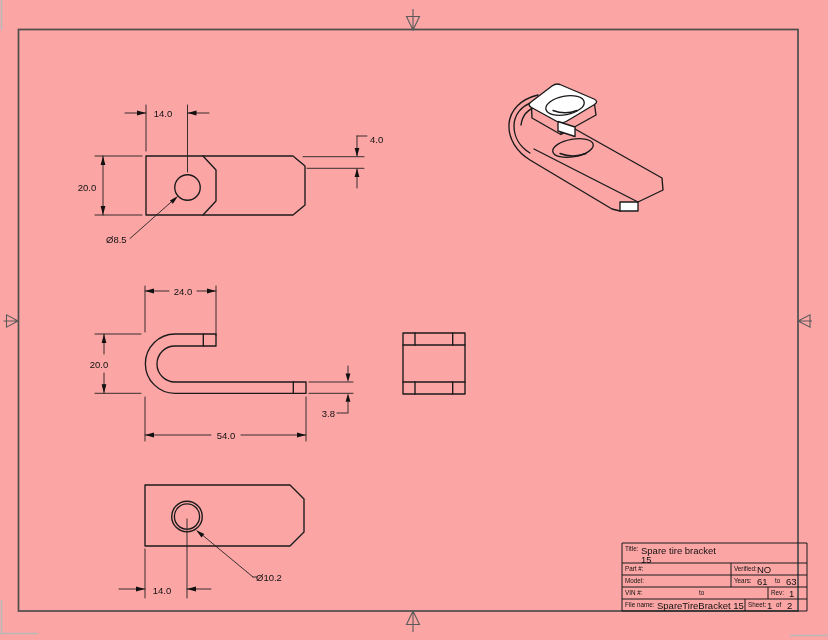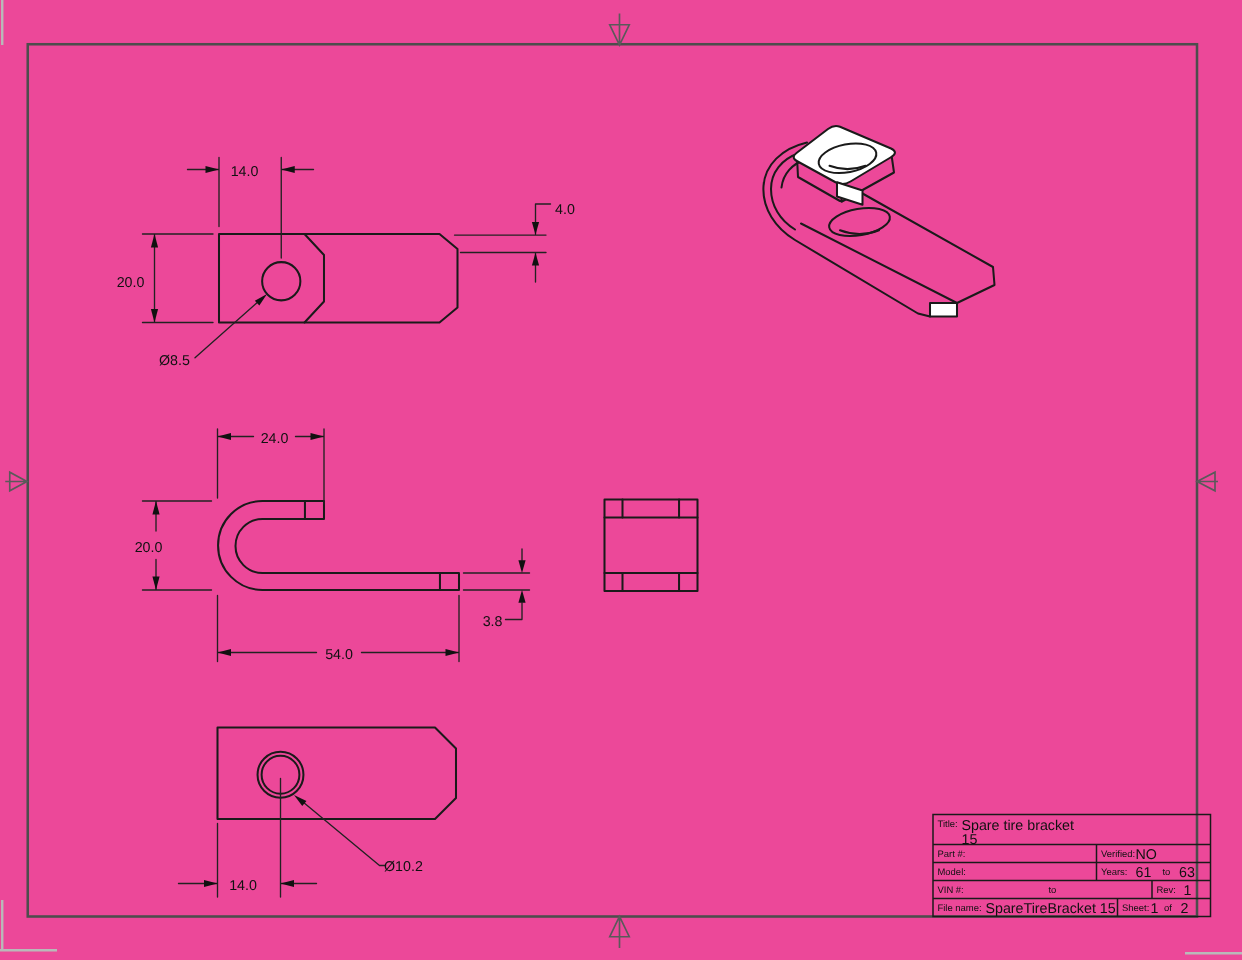--- a/index.html
+++ b/index.html
@@ -1,16 +1,16 @@
 <!DOCTYPE html>
 <html><head>
 <meta charset="utf-8">
 <style>
   html,body{margin:0;padding:0;background:#ffffff;}
-  .sheet{position:relative;width:828px;height:640px;background:#ec4899;overflow:hidden;
+  .sheet{position:relative;width:828px;height:640px;background:#fca5a5;overflow:hidden;
          font-family:"Liberation Sans", sans-serif;}
   svg{position:absolute;left:0;top:0;}
   .dimtext{font-family:"Liberation Sans", sans-serif;font-size:9.5px;fill:#111;}
   .tb-label{font-family:"Liberation Sans", sans-serif;font-size:6.3px;fill:#111;}
   .tb-value{font-family:"Liberation Sans", sans-serif;font-size:9.5px;fill:#111;}
   .outline{stroke:#1a1a1a;stroke-width:1.35;fill:none;stroke-linejoin:round;stroke-linecap:round;}
   .outlinef{stroke:#1a1a1a;stroke-width:1.35;fill:#ffffff;stroke-linejoin:round;stroke-linecap:round;}
   .dimline{stroke:#222;stroke-width:0.9;fill:none;stroke-linecap:round;}
   .arrow{fill:#111;stroke:none;}
   .borderline{stroke:#4d4d4d;stroke-width:1.7;fill:none;}

